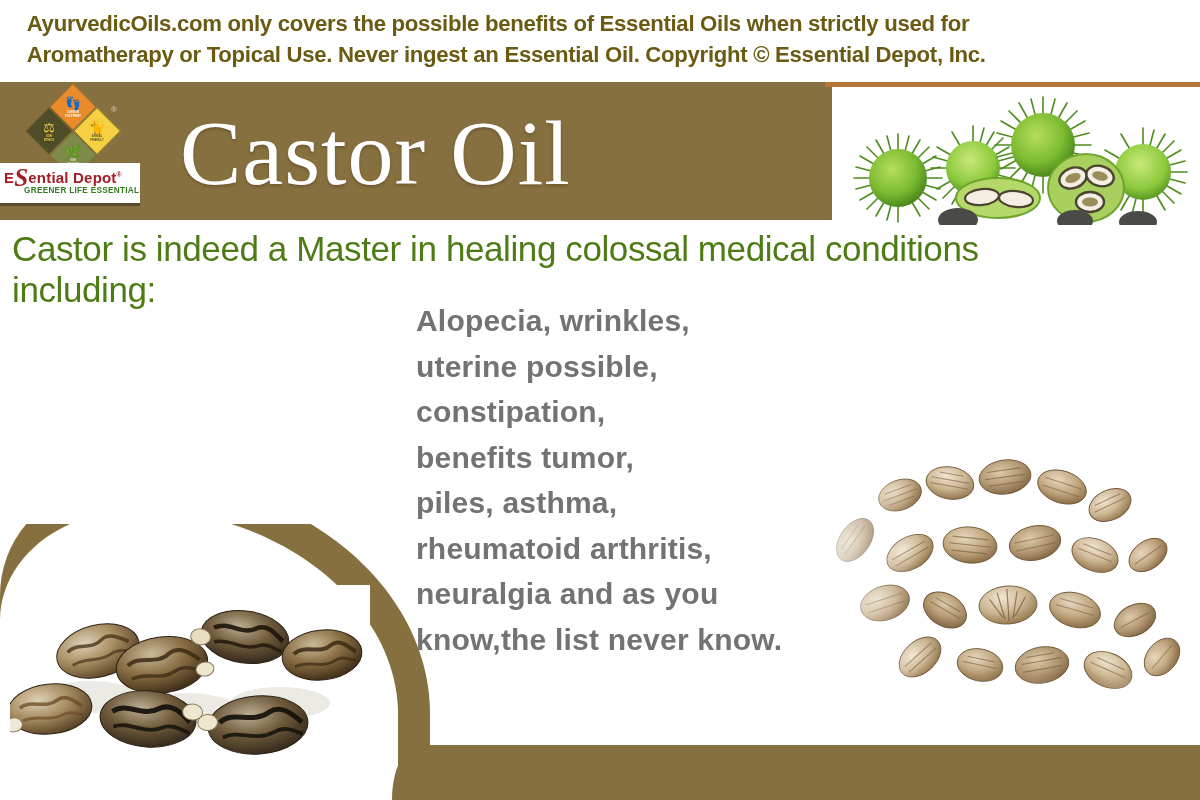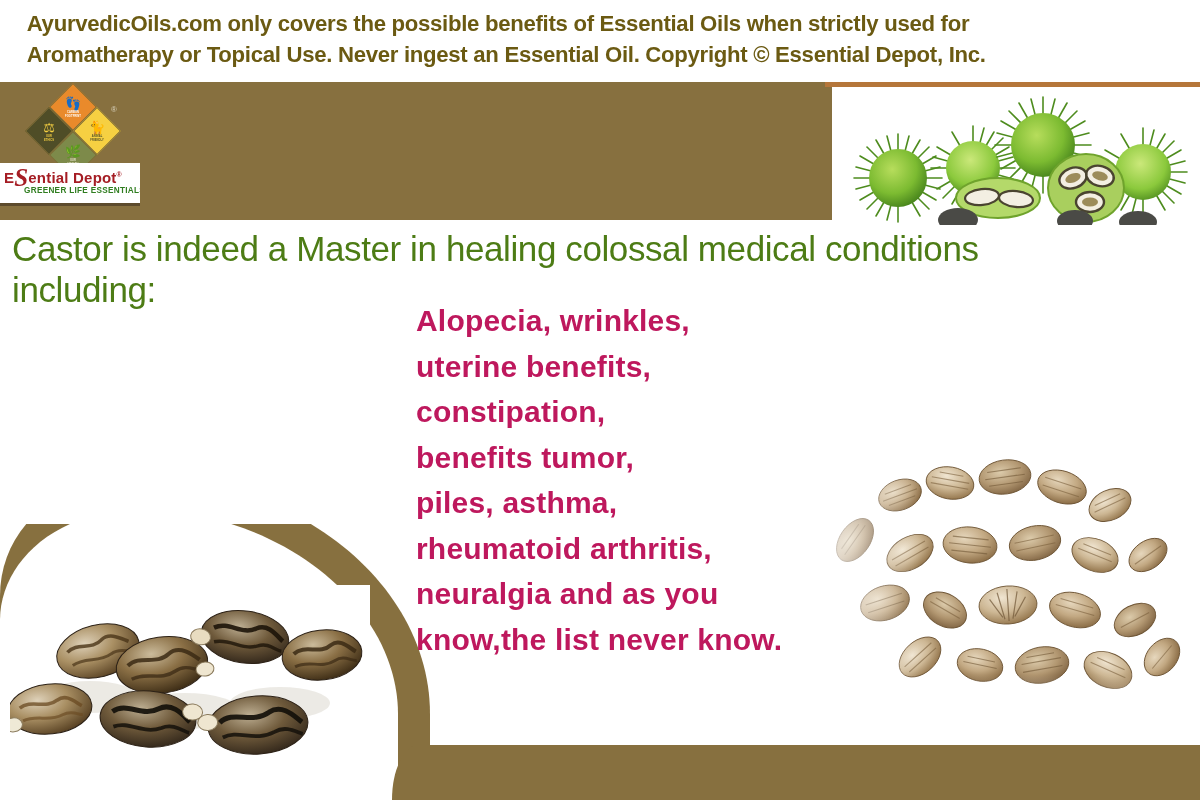--- a/index.html
+++ b/index.html
@@ -221,21 +221,21 @@
     white-space: nowrap;
   }
   #headline .hl-line { display: block; }
 
   
   #condition-list {
     position: absolute;
     left: 416px;
     top: 298px;
     width: 470px;
-    color: #be185d;
+    color: #737373;
     font-family: "Liberation Sans", sans-serif;
     font-weight: bold;
     font-size: 30px;
     line-height: 45.5px;
     letter-spacing: 0.2px;
     white-space: nowrap;
     z-index: 5;
   }
   #condition-list .cl-line { display: block; }
 
@@ -318,20 +318,21 @@
       </div>
     </div>
     <span id="reg-mark">®</span>
 
     <div id="depot-banner">
       <div class="dp-main"><span>E</span><span class="big-s">S</span><span>ential  Depot</span><span class="dp-reg">®</span></div>
       <div class="dp-sub">GREENER LIFE ESSENTIALS</div>
     </div>
   </div>
 
+  <div id="title">Castor Oil</div>
 
   <div id="pods-photo">
     <svg width="362" height="135" viewBox="0 0 362 135">
       <rect x="0" y="0" width="362" height="135" fill="#ffffff"></rect>
       <defs>
         <radialGradient id="podg1" cx="40%" cy="35%" r="70%">
           <stop offset="0%" stop-color="#b7dd5c"></stop>
           <stop offset="60%" stop-color="#7cbb31"></stop>
           <stop offset="100%" stop-color="#43801a"></stop>
         </radialGradient>
@@ -689,21 +690,21 @@
           <path d="M -38,-5 C -24,-17 -6,-1 12,-12 C 26,-20 38,-5 44,0" fill="none" stroke="#14100a" stroke-width="5" opacity="0.92"></path>
           <path d="M -36,10 C -20,3 -4,17 16,8 C 28,2 38,10 44,12" fill="none" stroke="#14100a" stroke-width="3.8" opacity="0.85"></path>
           <ellipse cx="-50" cy="-6" rx="10" ry="8" fill="#efe6d0" stroke="#8a7a5c" stroke-width="1"></ellipse>
         </g>
       </g>
     </svg>
   </div>
 
   <div id="condition-list">
     <span class="cl-line">Alopecia, wrinkles,</span>
-    <span class="cl-line">uterine benefits,</span>
+    <span class="cl-line">uterine possible,</span>
     <span class="cl-line">constipation,</span>
     <span class="cl-line">benefits tumor,</span>
     <span class="cl-line">piles, asthma,</span>
     <span class="cl-line">rheumatoid arthritis,</span>
     <span class="cl-line">neuralgia and as you</span>
     <span class="cl-line">know,the list never know.</span>
   </div>
 
 </div>
 

